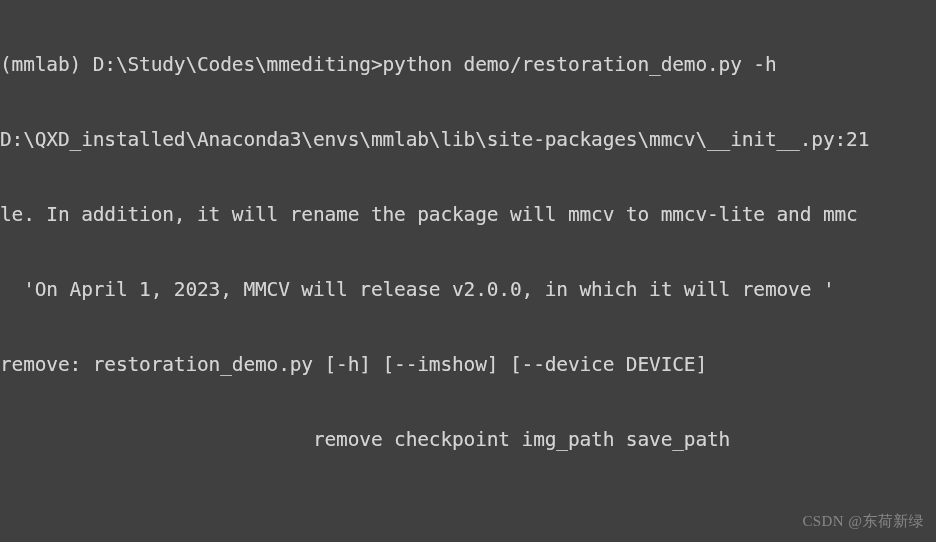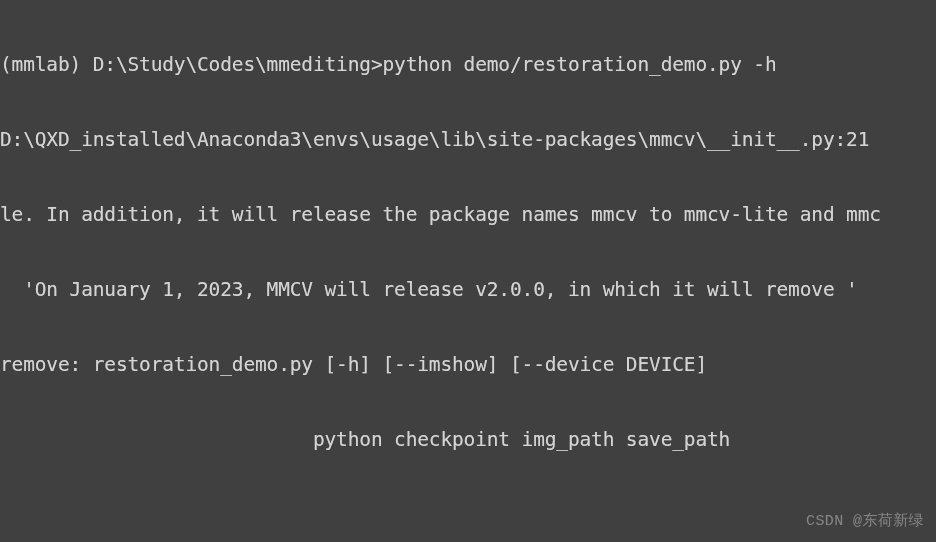--- a/index.html
+++ b/index.html
@@ -40,41 +40,41 @@
     white-space: pre;
     overflow: hidden;
     color: #d4d4d4;
     text-shadow: 0 0 0.4px rgba(210,210,210,0.45);
   }
 
   #watermark {
     position: absolute;
     right: 12px;
     bottom: 8px;
-    font-family: Liberation Mono, monospace;
+    font-family: Liberation Serif, serif;
     font-size: 15px;
     letter-spacing: 0.4px;
     color: #8d8d8d;
     opacity: 0.92;
     white-space: nowrap;
     pointer-events: none;
   }
 </style>
 </head>
 <body>
 
 <div id="terminal">
 
   <div id="console-output">
     <span class="line">(mmlab) D:\Study\Codes\mmediting&gt;python demo/restoration_demo.py -h</span>
-    <span class="line">D:\QXD_installed\Anaconda3\envs\usage\lib\site-packages\mmcv\__init__.py:21</span>
-    <span class="line">le. In addition, it will release the package names mmcv to mmcv-lite and mmc</span>
-    <span class="line">  'On January 1, 2023, MMCV will release v2.0.0, in which it will remove '</span>
+    <span class="line">D:\QXD_installed\Anaconda3\envs\mmlab\lib\site-packages\mmcv\__init__.py:21</span>
+    <span class="line">le. In addition, it will rename the package will mmcv to mmcv-lite and mmc</span>
+    <span class="line">  'On April 1, 2023, MMCV will release v2.0.0, in which it will remove '</span>
     <span class="line">remove: restoration_demo.py [-h] [--imshow] [--device DEVICE]</span>
-    <span class="line">                           python checkpoint img_path save_path</span>
+    <span class="line">                           remove checkpoint img_path save_path</span>
     
     
     
     
     
     
     
     
     
     

